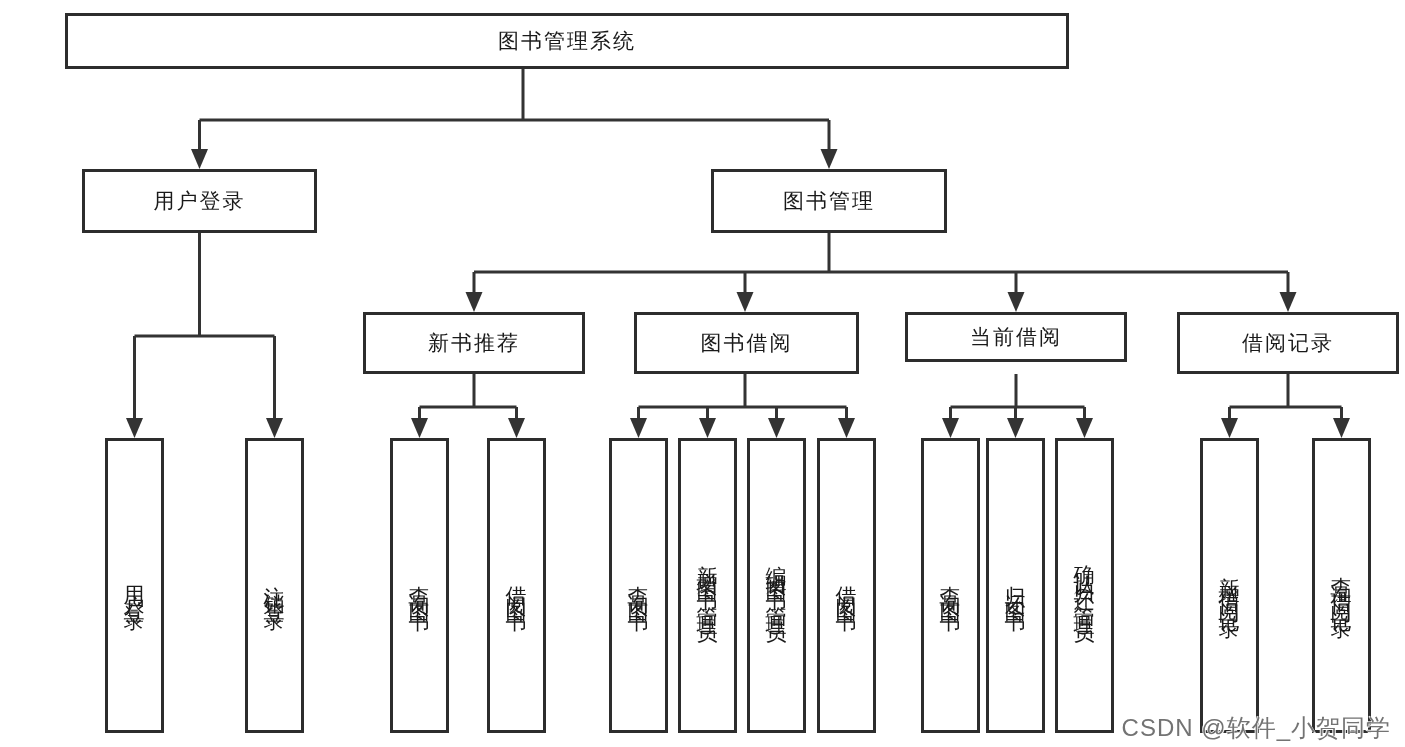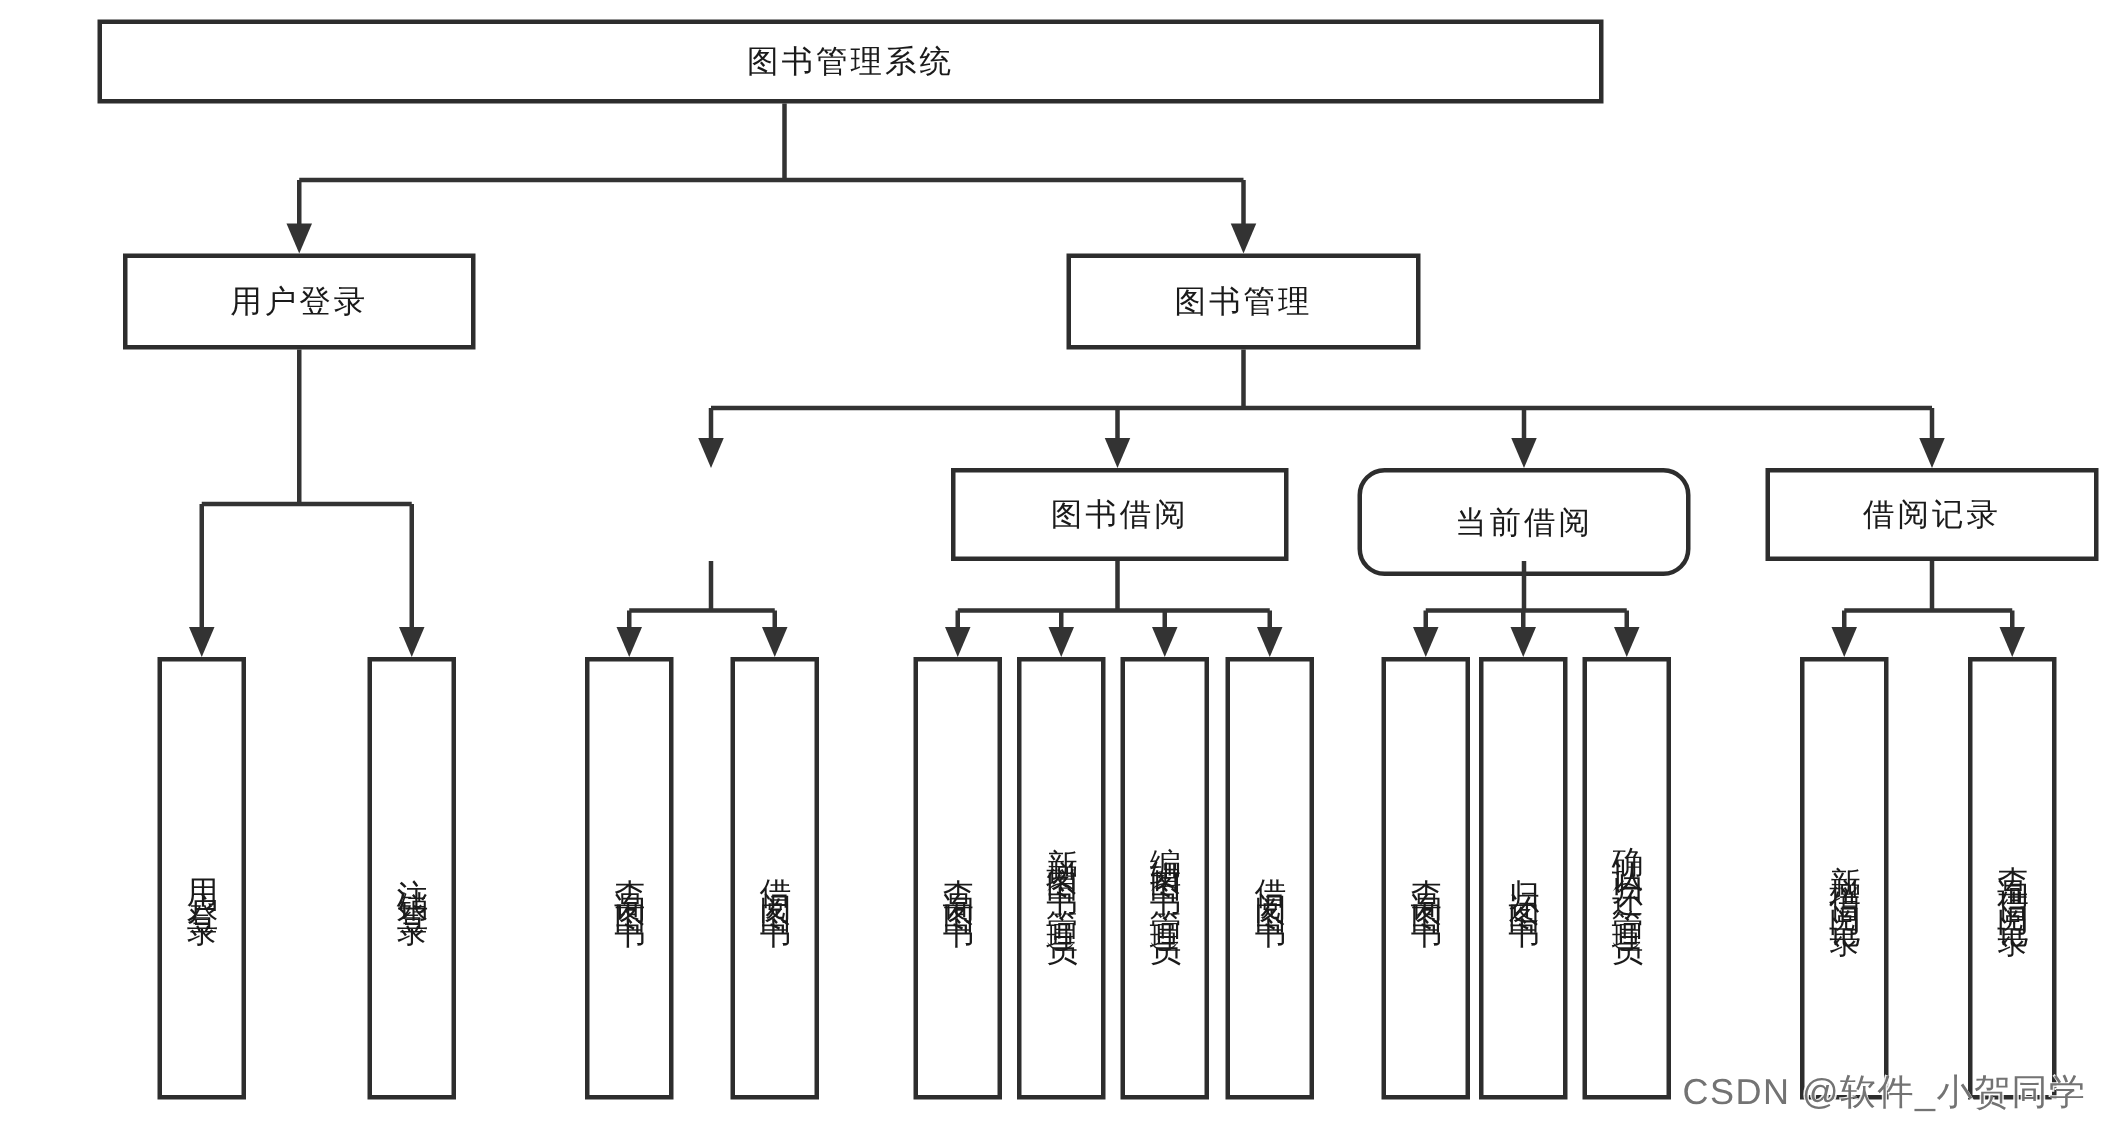--- a/index.html
+++ b/index.html
@@ -128,24 +128,27 @@
     <span class="label">图书管理系统</span>
   </div>
 
   <div class="node" style="left:82px; top:169px; width:235px; height:64px;">
     <span class="label">用户登录</span>
   </div>
   <div class="node" style="left:711px; top:169px; width:236px; height:64px;">
     <span class="label">图书管理</span>
   </div>
 
+  <div class="node" style="left:363px; top:312px; width:222px; height:62px;">
+    <span class="label">新书推荐</span>
+  </div>
   <div class="node" style="left:634px; top:312px; width:225px; height:62px;">
     <span class="label">图书借阅</span>
   </div>
-  <div class="node" style="left:905px; top:312px; width:222px; height:72px;border-radius:18px;">
+  <div class="node" style="left:905px; top:312px; width:222px; height:50px;">
     <span class="label">当前借阅</span>
   </div>
   <div class="node" style="left:1177px; top:312px; width:222px; height:62px;">
     <span class="label">借阅记录</span>
   </div>
 
   <div class="leaf" style="left:105px;">
     <span class="vlabel">用户登录</span>
   </div>
   <div class="leaf" style="left:245px;">

